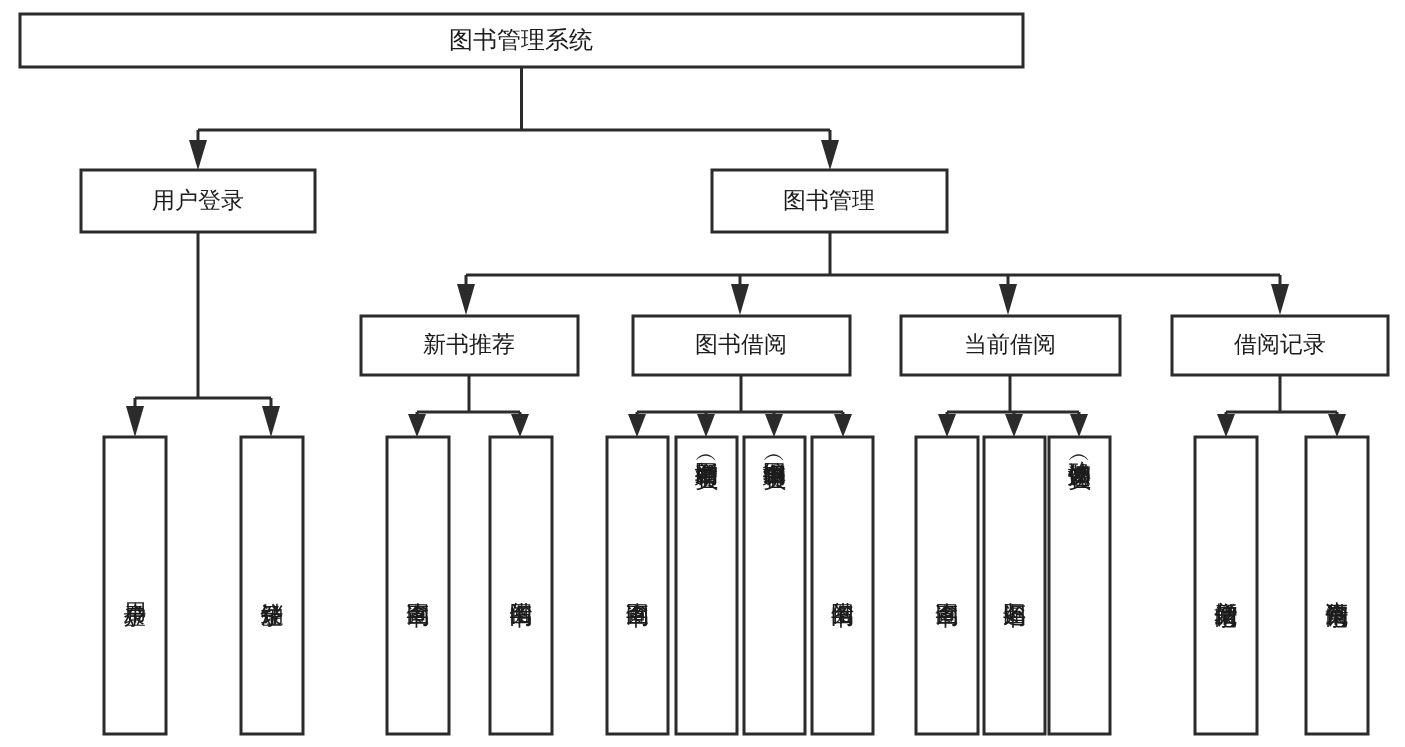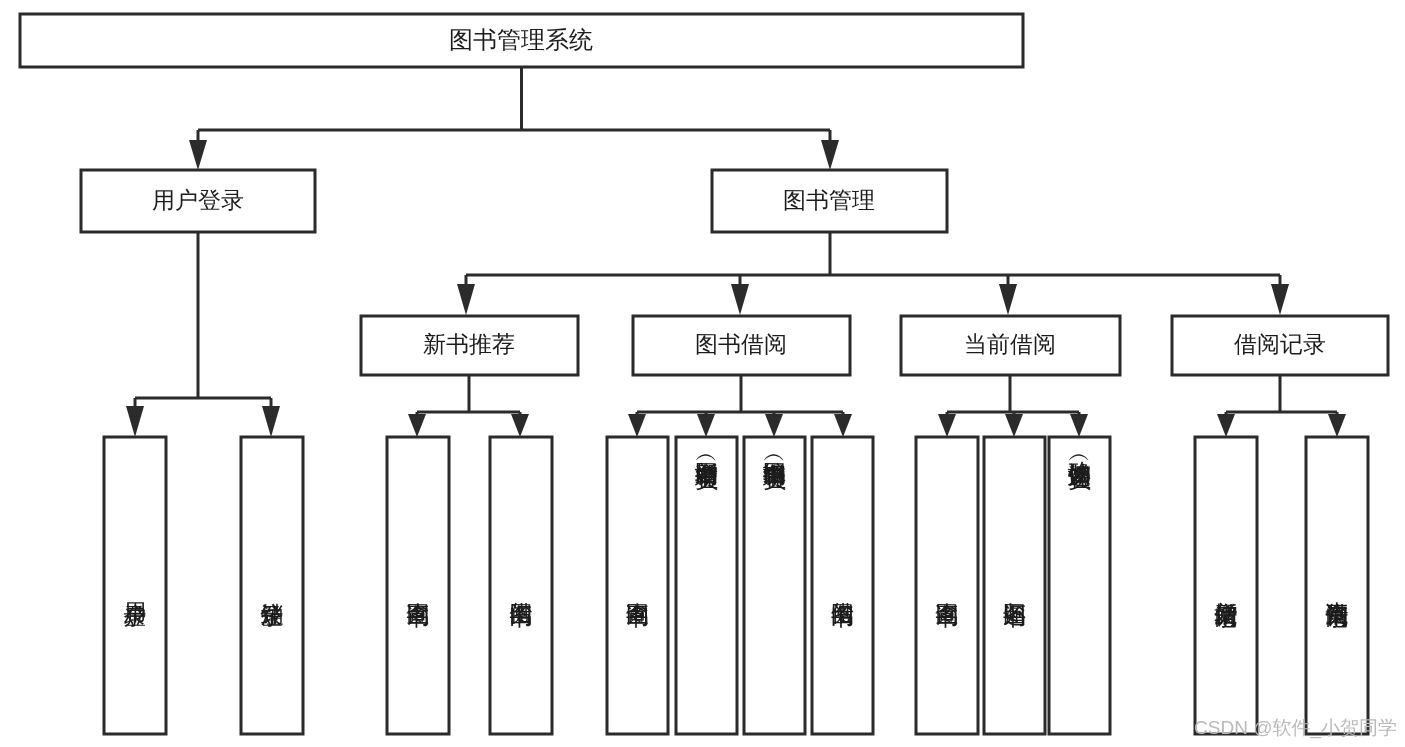--- a/index.html
+++ b/index.html
@@ -243,15 +243,14 @@
     <span class="leaf-label" style="margin-top:6px;">确认归还（管理员）</span>
   </div>
 
   <div class="leaf-label-wrap" style="left:1195px; top:437px; width:62px; height:297px;">
     <span class="leaf-label">新增借阅记录</span>
   </div>
   <div class="leaf-label-wrap" style="left:1306px; top:437px; width:62px; height:297px;">
     <span class="leaf-label">查询借阅记录</span>
   </div>
 
-  <div class="watermark">CSDN @软件_小贺同学</div>
 
 </div>
 
 </body></html>

